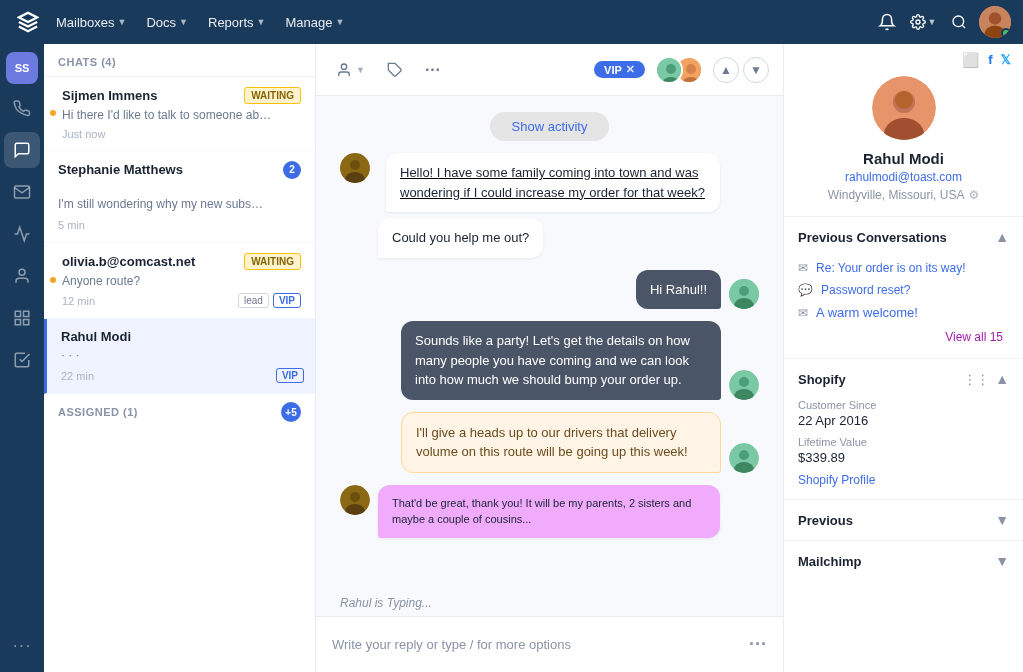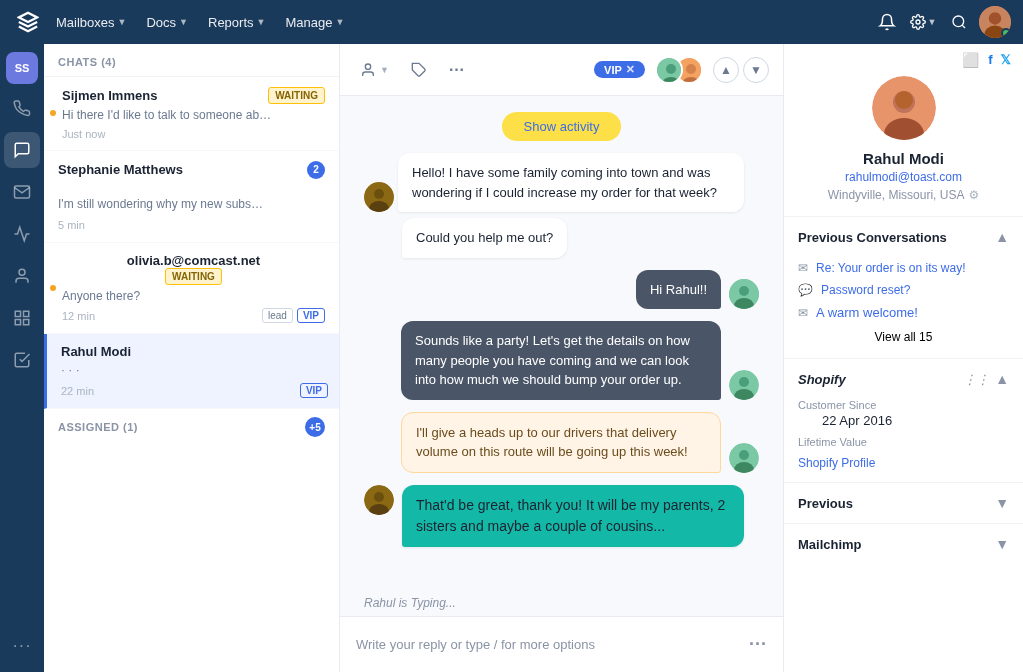--- a/index.html
+++ b/index.html
@@ -107,21 +107,21 @@
       <svg width="18" height="18" viewBox="0 0 24 24" fill="none" stroke="currentColor" stroke-width="2">
           <polyline points="9 11 12 14 22 4"></polyline>
           <path d="M21 12v7a2 2 0 0 1-2 2H5a2 2 0 0 1-2-2V5a2 2 0 0 1 2-2h11"></path>
         </svg>
     </div>
     <div style="margin-top:auto;width:36px;height:36px;display:flex;align-items:center;justify-content:center;border-radius:8px;cursor:pointer;color:rgba(255,255,255,0.5);">
       <span style="font-size:16px;letter-spacing:1px;">···</span>
     </div>
   </div>
 
-  <div style="width:296px;background:white;border-right:1px solid #e8ecf0;display:flex;flex-direction:column;flex-shrink:0;overflow:hidden;">
+  <div style="width:272px;background:white;border-right:1px solid #e8ecf0;display:flex;flex-direction:column;flex-shrink:0;overflow:hidden;">
     <div style="padding:12px 14px 8px;border-bottom:1px solid #f0f2f5;">
       <h3 style="font-size:11px;font-weight:700;color:#8a94a6;letter-spacing:0.5px;">CHATS (4)</h3>
     </div>
     <div style="flex:1;overflow-y:auto;">
 
       <div style="padding:10px 14px 10px 18px;border-bottom:1px solid #f7f8fa;cursor:pointer;position:relative;">
         <div style="position:absolute;left:6px;top:50%;transform:translateY(-50%);width:6px;height:6px;background:#f5a623;border-radius:50%;"></div>
         <div style="display:flex;align-items:center;justify-content:space-between;margin-bottom:3px;">
           <span style="font-weight:600;font-size:13px;color:#1a2332;">Sijmen Immens</span>
           <span style="font-size:10px;padding:2px 6px;border-radius:3px;font-weight:600;background:#fff3cd;color:#856404;border:1px solid #ffc107;">WAITING</span>
@@ -136,25 +136,25 @@
         <div style="display:flex;align-items:center;justify-content:space-between;margin-bottom:17px;">
           <span style="font-weight:600;font-size:13px;color:#1a2332;">Stephanie Matthews</span>
           <span style="background:#3d6ce7;color:white;border-radius:50%;width:18px;height:18px;display:flex;align-items:center;justify-content:center;font-size:10px;font-weight:700;">2</span>
         </div>
         <div style="font-size:12px;color:#6b7a90;margin-bottom:4px;line-height:1.4;white-space:nowrap;overflow:hidden;text-overflow:ellipsis;max-width:210px;">I'm still wondering why my new subscription doesn't renew at the...</div>
         <span style="font-size:11px;color:#aab4c0;">5 min</span>
       </div>
 
       <div style="padding:10px 14px 10px 18px;border-bottom:1px solid #f7f8fa;cursor:pointer;position:relative;">
         <div style="position:absolute;left:6px;top:50%;transform:translateY(-50%);width:6px;height:6px;background:#f5a623;border-radius:50%;"></div>
-        <div style="display:flex;align-items:center;justify-content:space-between;margin-bottom:3px;flex-direction:column;">
+        <div style="display:flex;align-items:center;justify-content:space-between;margin-bottom:3px;">
           <span style="font-weight:600;font-size:13px;color:#1a2332;">olivia.b@comcast.net</span>
           <span style="font-size:10px;padding:2px 6px;border-radius:3px;font-weight:600;background:#fff3cd;color:#856404;border:1px solid #ffc107;">WAITING</span>
         </div>
-        <div style="font-size:12px;color:#6b7a90;margin-bottom:4px;line-height:1.4;">Anyone there?</div>
+        <div style="font-size:12px;color:#6b7a90;margin-bottom:4px;line-height:1.4;">Anyone route?</div>
         <div style="display:flex;align-items:center;justify-content:space-between;">
           <span style="font-size:11px;color:#aab4c0;">12 min</span>
           <div style="display:flex;gap:4px;">
             <span style="font-size:10px;padding:1px 5px;border-radius:3px;border:1px solid #d0d7e2;color:#6b7a90;">lead</span>
             <span style="font-size:10px;padding:1px 5px;border-radius:3px;border:1px solid #3d6ce7;color:#3d6ce7;font-weight:600;">VIP</span>
           </div>
         </div>
       </div>
 
       <div style="padding:10px 11px 10px 14px;border-bottom:1px solid #f7f8fa;cursor:pointer;background:#eef3ff;border-left:3px solid #3d6ce7;">
@@ -213,24 +213,24 @@
             </svg>
         </div>
       </div>
       <div style="display:flex;gap:4px;">
         <div style="width:26px;height:26px;border-radius:50%;border:1px solid #d0d7e2;display:flex;align-items:center;justify-content:center;cursor:pointer;color:#6b7a90;font-size:12px;">▲</div>
         <div style="width:26px;height:26px;border-radius:50%;border:1px solid #d0d7e2;display:flex;align-items:center;justify-content:center;cursor:pointer;color:#6b7a90;font-size:12px;">▼</div>
       </div>
     </div>
 
     <div style="flex:1;overflow-y:auto;padding:16px 24px;display:flex;flex-direction:column;gap:12px;">
-      <button style="align-self:center;background:#fde047;color:#3d6ce7;border:none;border-radius:20px;padding:7px 22px;font-size:13px;cursor:pointer;font-weight:500;">Show activity</button>
+      <button style="align-self:center;background:#e5e5e5;color:#3d6ce7;border:none;border-radius:20px;padding:7px 22px;font-size:13px;cursor:pointer;font-weight:500;">Show activity</button>
 
       <div style="display:flex;flex-direction:column;gap:6px;align-items:flex-start;">
-        <div style="display:flex;align-items:flex-end;gap:4px;max-width:380px;">
+        <div style="display:flex;align-items:flex-start;gap:16px;max-width:380px;text-decoration:underline;">
           <div style="width:30px;height:30px;border-radius:50%;flex-shrink:0;overflow:hidden;background:#c8a87c;">
             <svg viewBox="0 0 30 30" width="30" height="30">
                 <circle cx="15" cy="15" r="15" fill="#8B6914"></circle>
                 <circle cx="15" cy="12" r="5" fill="#6B4F0E"></circle>
                 <ellipse cx="15" cy="27" rx="10" ry="8" fill="#5a4010"></ellipse>
               </svg>
           </div>
           <div style="background:white;color:#1a2332;padding:10px 14px;border-radius:12px;border-bottom-left-radius:3px;box-shadow:0 1px 3px rgba(0,0,0,0.08);font-size:13px;line-height:1.5;">Hello! I have some family coming into town and was wondering if I could increase my order for that week?</div>
         </div>
         <div style="display:flex;align-items:flex-start;gap:8px;max-width:380px;padding-left:38px;">
@@ -272,21 +272,21 @@
       </div>
 
       <div style="display:flex;align-items:flex-start;gap:8px;max-width:380px;">
         <div style="width:30px;height:30px;border-radius:50%;flex-shrink:0;overflow:hidden;">
           <svg viewBox="0 0 30 30" width="30" height="30">
               <circle cx="15" cy="15" r="15" fill="#8B6914"></circle>
               <circle cx="15" cy="12" r="5" fill="#6B4F0E"></circle>
               <ellipse cx="15" cy="27" rx="10" ry="8" fill="#5a4010"></ellipse>
             </svg>
         </div>
-        <div style="background:#14b8a6;color:#1a2332;padding:10px 14px;border-radius:12px;border-bottom-left-radius:3px;box-shadow:0 1px 3px rgba(0,0,0,0.08);font-size:14px;line-height:1.5;">That'd be great, thank you!  It will be my parents, 2 sisters and maybe a couple of cousins...</div>
+        <div style="background:#f0abfc;color:#1a2332;padding:10px 14px;border-radius:12px;border-bottom-left-radius:3px;box-shadow:0 1px 3px rgba(0,0,0,0.08);font-size:11px;line-height:1.5;">That'd be great, thank you!  It will be my parents, 2 sisters and maybe a couple of cousins...</div>
       </div>
     </div>
 
     <div style="padding:6px 24px;font-size:12px;color:#8a94a6;font-style:italic;background:#f7f9fc;">Rahul is Typing...</div>
 
     <div style="background:white;border-top:1px solid #e8ecf0;padding:14px 16px;display:flex;align-items:center;gap:10px;flex-shrink:0;min-height:56px;">
       <div style="flex:1;font-size:13px;color:#8a94a6;cursor:text;">Write your reply or type / for more options</div>
       <div style="color:#8a94a6;cursor:pointer;font-size:18px;font-weight:700;">···</div>
     </div>
   </div>
@@ -327,39 +327,40 @@
           <span style="font-size:12px;color:#3d6ce7;">Re: Your order is on its way!</span>
         </div>
         <div style="display:flex;align-items:center;gap:8px;padding:4px 0;cursor:pointer;">
           <span style="color:#8a94a6;font-size:12px;">💬</span>
           <span style="font-size:12px;color:#3d6ce7;">Password reset?</span>
         </div>
         <div style="display:flex;align-items:center;gap:8px;padding:4px 0;cursor:pointer;">
           <span style="color:#8a94a6;font-size:12px;">✉</span>
           <span style="font-size:13px;color:#3d6ce7;">A warm welcome!</span>
         </div>
-        <a style="font-size:12px;color:#000000;text-align:center;padding:6px;cursor:pointer;display:block;text-decoration:none;">View all 15</a>
+        <a style="font-size:12px;color:#a21caf;text-align:right;padding:6px;cursor:pointer;display:block;text-decoration:none;">View all 15</a>
       </div>
     </div>
 
     <div style="border-bottom:1px solid #f0f2f5;">
-      <div style="padding:12px 14px;display:flex;align-items:flex-end;justify-content:space-between;cursor:pointer;font-style:italic;">
+      <div style="padding:12px 14px;display:flex;align-items:flex-end;justify-content:space-between;cursor:pointer;">
         <span style="font-size:13px;font-weight:700;color:#1a2332;">Shopify</span>
         <div style="display:flex;align-items:center;gap:6px;">
           <span style="color:#8a94a6;cursor:pointer;font-size:13px;">⋮⋮</span>
           <span style="color:#8a94a6;cursor:pointer;font-size:14px;">▲</span>
         </div>
       </div>
       <div style="padding:0 14px 12px;">
         <div style="margin-bottom:8px;">
           <div style="font-size:11px;color:#8a94a6;margin-bottom:2px;">Customer Since</div>
-          <div style="font-size:13px;color:#1a2332;font-weight:500;margin-left:24px;">22 Apr 2016</div>
+          <div style="font-size:13px;color:#1a2332;font-weight:500;">22 Apr 2016</div>
         </div>
         <div style="margin-bottom:8px;">
           <div style="font-size:11px;color:#8a94a6;margin-bottom:2px;">Lifetime Value</div>
+          <div style="font-size:13px;color:#1a2332;font-weight:500;">$339.89</div>
         </div>
         <a style="font-size:12px;color:#3d6ce7;cursor:pointer;text-decoration:none;display:block;">Shopify Profile</a>
       </div>
     </div>
 
     <div style="border-bottom:1px solid #f0f2f5;">
       <div style="padding:12px 14px;display:flex;align-items:center;justify-content:space-between;cursor:pointer;">
         <span style="font-size:13px;font-weight:700;color:#1a2332;">Previous</span>
         <span style="color:#8a94a6;cursor:pointer;font-size:14px;">▼</span>
       </div>

